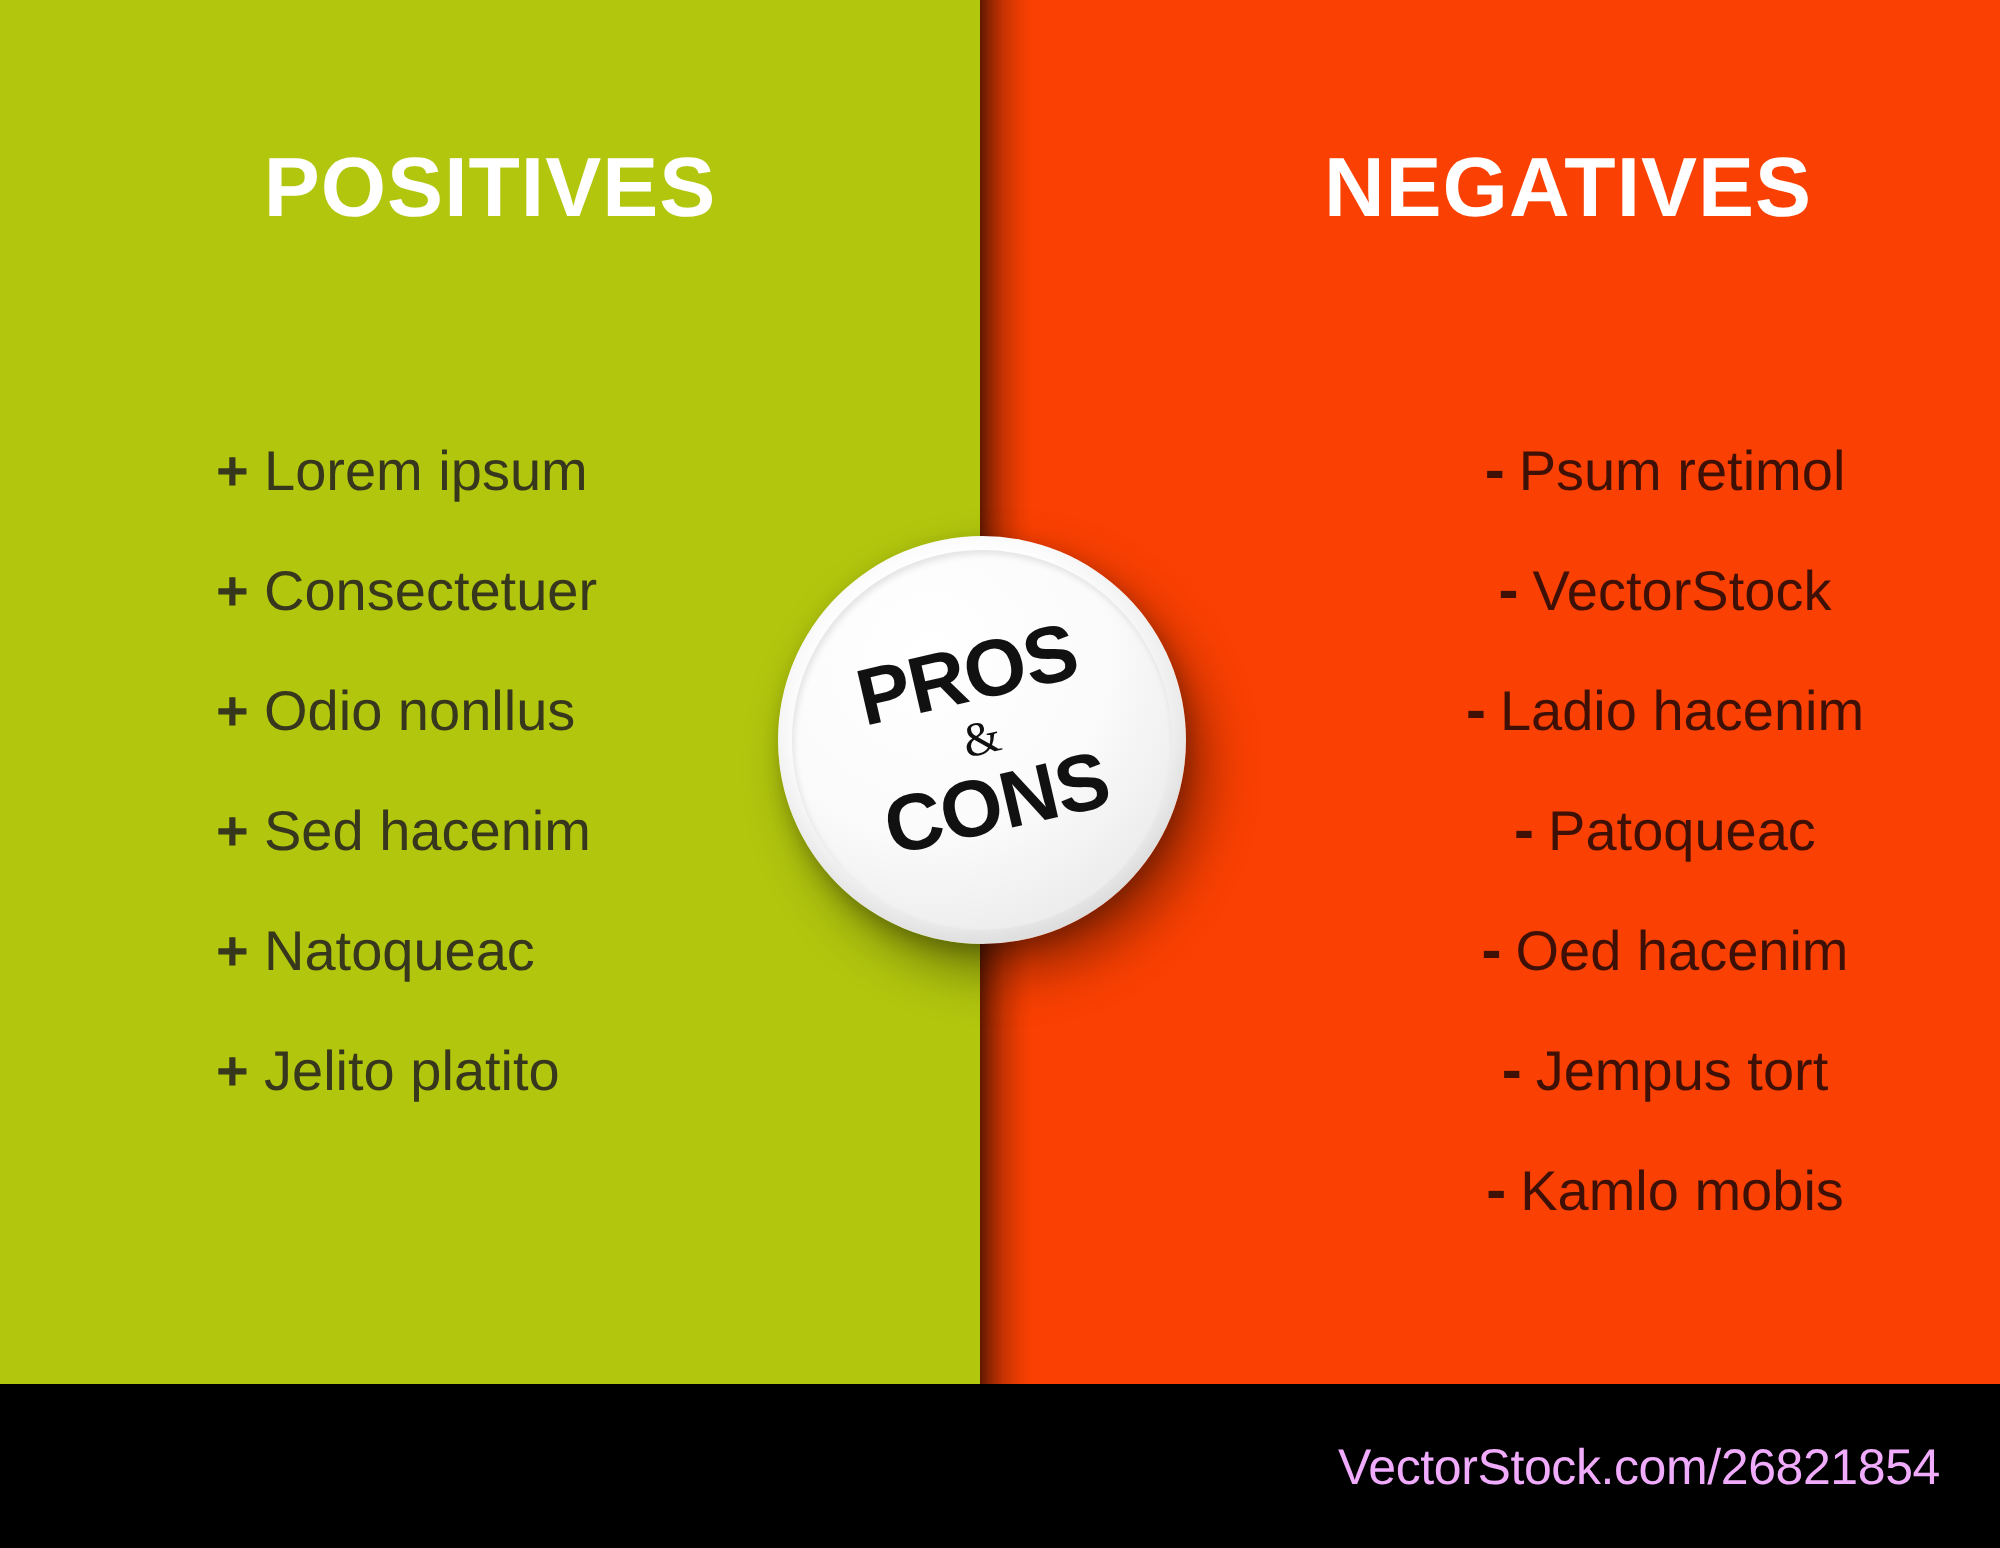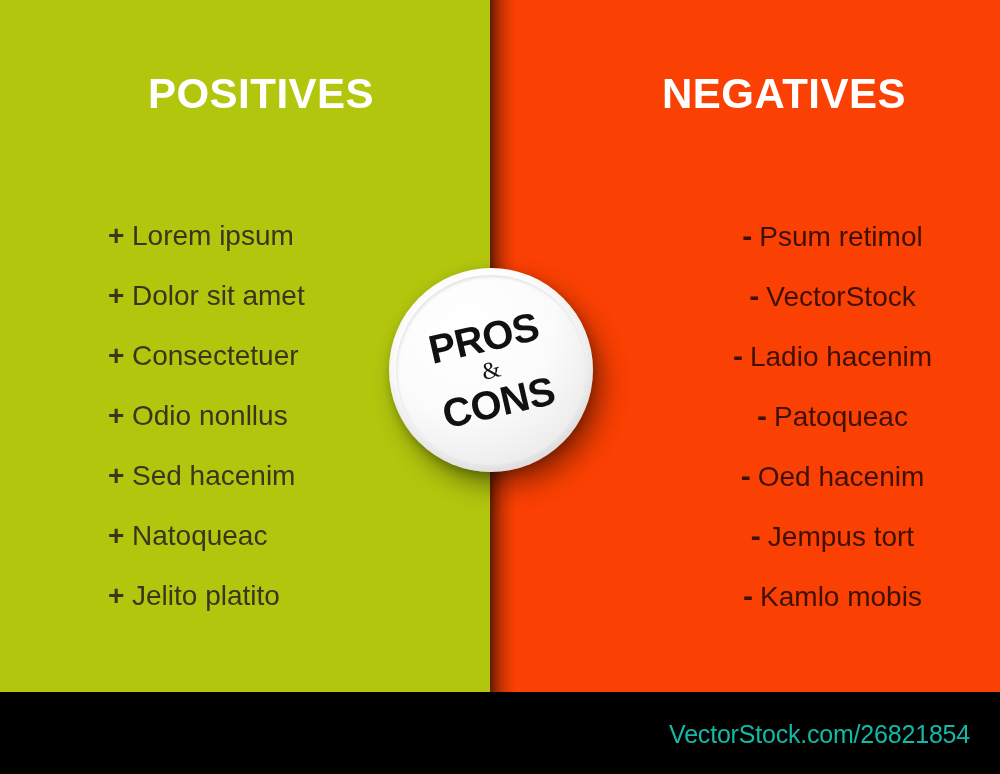--- a/index.html
+++ b/index.html
@@ -59,21 +59,21 @@
     position: absolute;
     top: 68px;
     color: #ffffff;
     font-size: 42px;
     font-weight: bold;
     letter-spacing: 0.5px;
     line-height: 52px;
     z-index: 5;
     white-space: nowrap;
   }
-  #heading-positives { left: 16px; width: 490px; text-align: center; }
+  #heading-positives { left: 0; width: 490px; text-align: center; }
   #heading-negatives { left: 490px; width: 588px; text-align: center; }
 
   
   .list {
     position: absolute;
     top: 214px;
     z-index: 5;
     list-style: none;
     margin: 0;
     padding: 0;
@@ -181,21 +181,21 @@
     color: #ffffff;
     font-size: 36px;
     line-height: 46px;
     letter-spacing: -0.3px;
     white-space: nowrap;
   }
   #footer-url {
     position: absolute;
     right: 30px;
     top: 26px;
-    color: #14b8a6;
+    color: #f0abfc;
     font-size: 25px;
     line-height: 32px;
     letter-spacing: -0.2px;
     white-space: nowrap;
   }
 </style>
 </head>
 <body>
 
 <div id="stage">
@@ -204,23 +204,20 @@
   <div id="divider-shadow"></div>
   <div id="panel-left" class="panel"></div>
 
   <div id="heading-positives" class="heading">POSITIVES</div>
 
   <div id="heading-negatives" class="heading">NEGATIVES</div>
 
   <ul id="list-positives" class="list">
     <li>
       <span class="marker">+</span><span class="item-text">Lorem ipsum</span>
-    </li>
-    <li>
-      <span class="marker">+</span><span class="item-text">Dolor sit amet</span>
     </li>
     <li>
       <span class="marker">+</span><span class="item-text">Consectetuer</span>
     </li>
     <li>
       <span class="marker">+</span><span class="item-text">Odio nonllus</span>
     </li>
     <li>
       <span class="marker">+</span><span class="item-text">Sed hacenim</span>
     </li>

